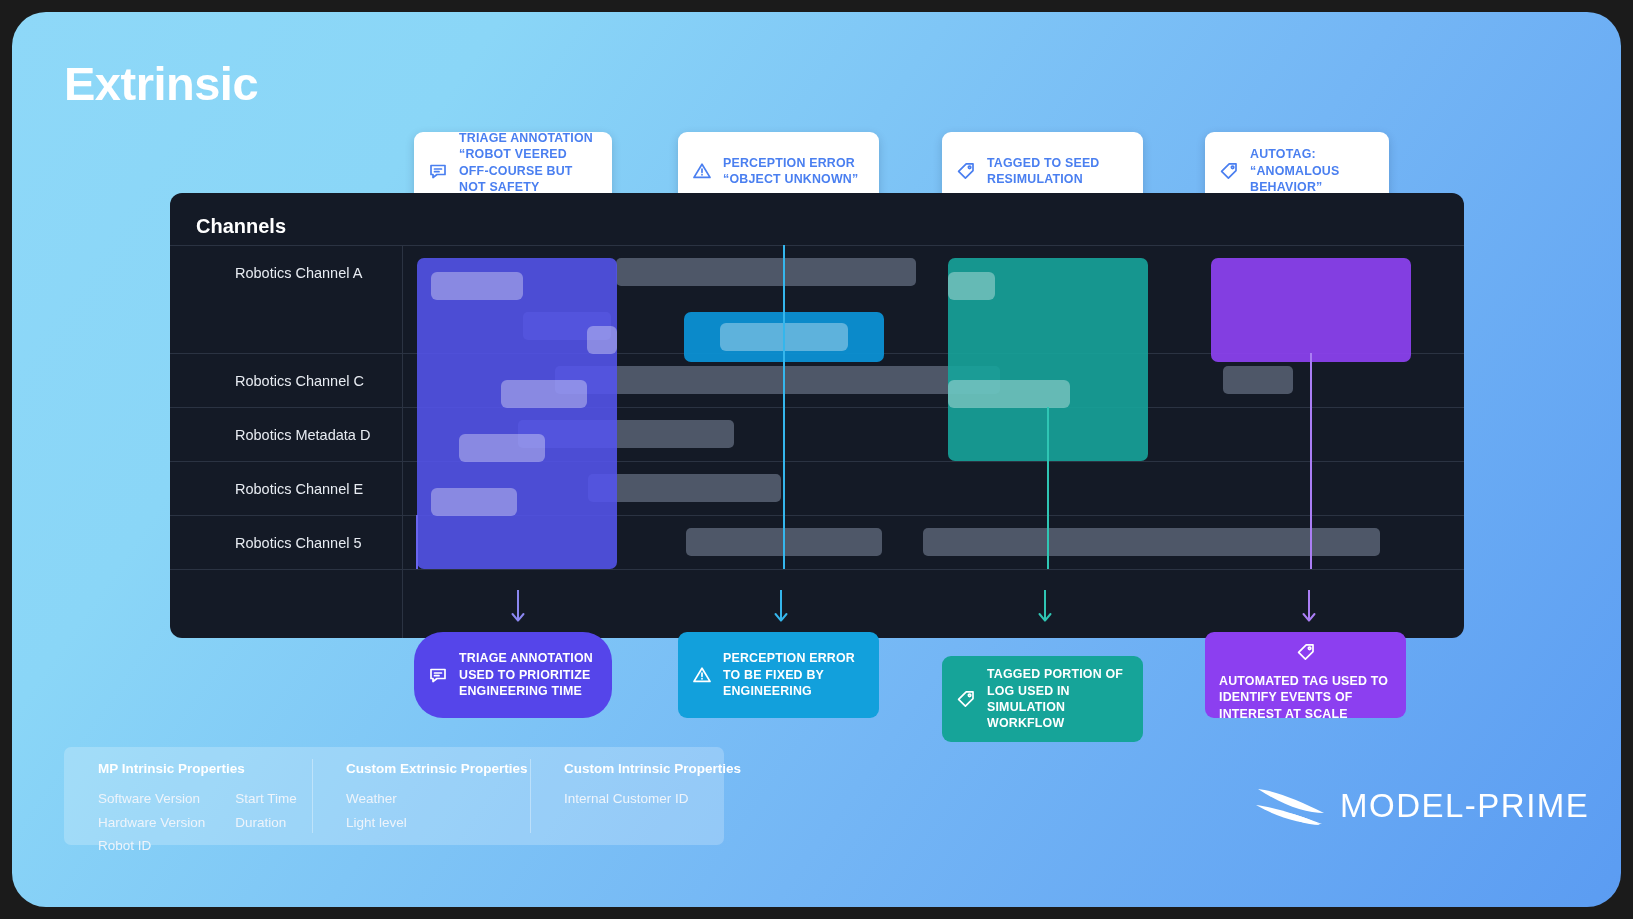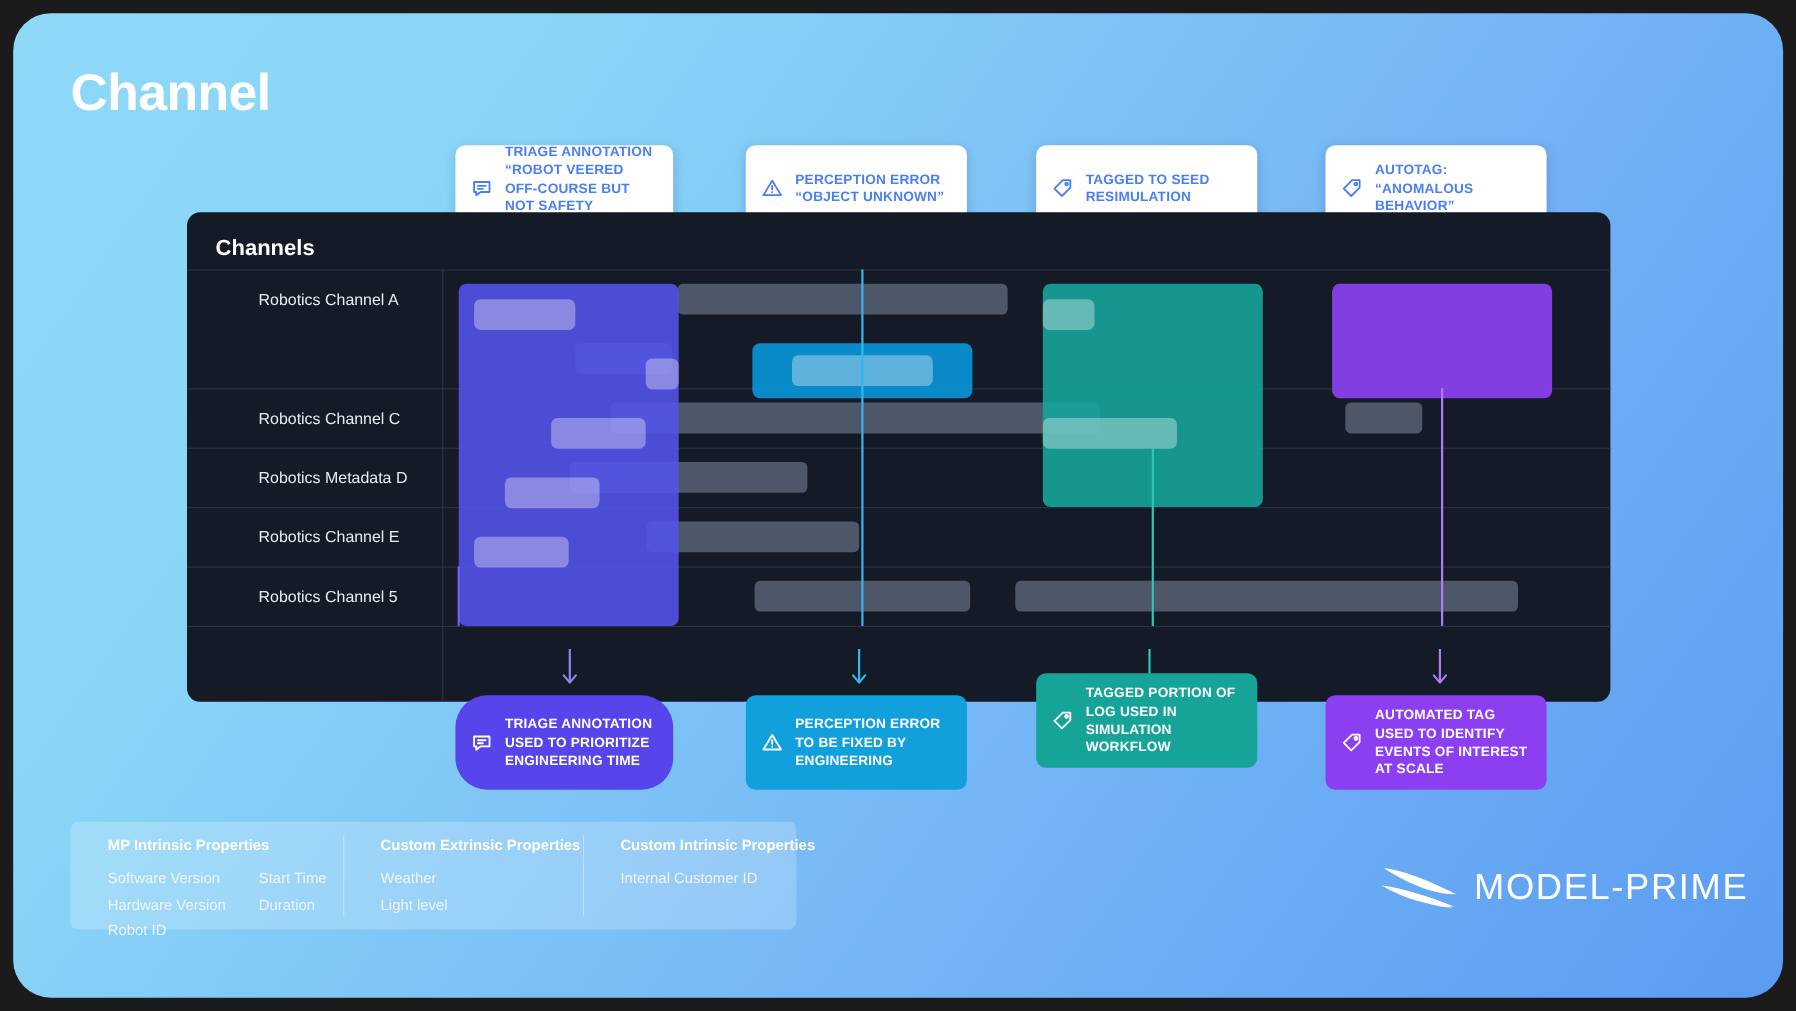--- a/index.html
+++ b/index.html
@@ -91,21 +91,21 @@
   .card-text {
     font-size: 12.4px; font-weight: bold; line-height: 1.32;
     letter-spacing: .2px; text-transform: uppercase;
     color: #ffffff;
   }
   .ico { flex: 0 0 auto; width: 20px; height: 20px; display:block; }
   .ico svg { width: 20px; height: 20px; fill: none; stroke: #ffffff; stroke-width: 1.7; }
   .cb-indigo { background: #5545ea; }
   .cb-blue   { background: #12a0dc; }
   .cb-teal   { background: #16a499; }
-  .cb-purple { background: #8c3ff0; }
+  .cb-purple { background: #8c3ff0; flex-direction: column; }
 
   
   .arrow { position: absolute; }
   .arrow svg { display:block; overflow: visible; }
 
   
   #legend {
     position: absolute; left: 52px; top: 735px;
     width: 660px; height: 98px;
     background: rgba(255,255,255,.22);
@@ -139,21 +139,21 @@
   #logo-text {
     font-size: 33px; font-weight: 500; color: #ffffff;
     letter-spacing: 1.5px;
   }
 </style>
 </head>
 <body>
 
 <div id="root">
 
-  <div id="page-title">Channel</div>
+  <div id="page-title">Extrinsic</div>
 
   <div class="card card-top" style="left:402px; top:120px; width:198px; height:78px;">
     <span class="ico">
       <svg viewBox="0 0 20 20">
           <path d="M3 4.5h14v9H9l-4 3v-3H3z" stroke-linejoin="round"></path>
           <path d="M6.5 8h7M6.5 10.7h4.5" stroke-linecap="round"></path>
         </svg>
     </span>
     <span class="card-text">TRIAGE ANNOTATION “ROBOT VEERED OFF-COURSE BUT NOT SAFETY CRITICAL”</span>
   </div>
@@ -171,21 +171,21 @@
   <div class="card card-top" style="left:930px; top:120px; width:201px; height:78px;">
     <span class="ico">
       <svg viewBox="0 0 20 20">
           <path d="M10.2 2.8H17v6.8l-7.6 7.6-6.8-6.8z" stroke-linejoin="round"></path>
           <circle cx="13.6" cy="6.3" r="1.25"></circle>
         </svg>
     </span>
     <span class="card-text">TAGGED TO SEED RESIMULATION</span>
   </div>
 
-  <div class="card card-top" style="left:1193px; top:120px; width:201px; height:78px;">
+  <div class="card card-top" style="left:1193px; top:120px; width:184px; height:78px;">
     <span class="ico">
       <svg viewBox="0 0 20 20">
           <path d="M10.2 2.8H17v6.8l-7.6 7.6-6.8-6.8z" stroke-linejoin="round"></path>
           <circle cx="13.6" cy="6.3" r="1.25"></circle>
         </svg>
     </span>
     <span class="card-text">AUTOTAG: “ANOMALOUS BEHAVIOR”</span>
   </div>
 
   <div class="arrow" style="left:498px; top:208px;">
@@ -307,21 +307,21 @@
   <div class="card cb-blue" style="left:666px; top:620px; width:201px; height:86px;">
     <span class="ico">
       <svg viewBox="0 0 20 20">
           <path d="M10 3.2 18 16.4H2z" stroke-linejoin="round"></path>
           <path d="M10 8v3.3M10 13.6v.2" stroke-linecap="round"></path>
         </svg>
     </span>
     <span class="card-text">PERCEPTION ERROR TO BE FIXED BY ENGINEERING</span>
   </div>
 
-  <div class="card cb-teal" style="left:930px; top:600px; width:201px; height:86px;">
+  <div class="card cb-teal" style="left:930px; top:644px; width:201px; height:86px;">
     <span class="ico">
       <svg viewBox="0 0 20 20">
           <path d="M10.2 2.8H17v6.8l-7.6 7.6-6.8-6.8z" stroke-linejoin="round"></path>
           <circle cx="13.6" cy="6.3" r="1.25"></circle>
         </svg>
     </span>
     <span class="card-text">TAGGED PORTION OF LOG USED IN SIMULATION WORKFLOW</span>
   </div>
 
   <div class="card cb-purple" style="left:1193px; top:620px; width:201px; height:86px;">

